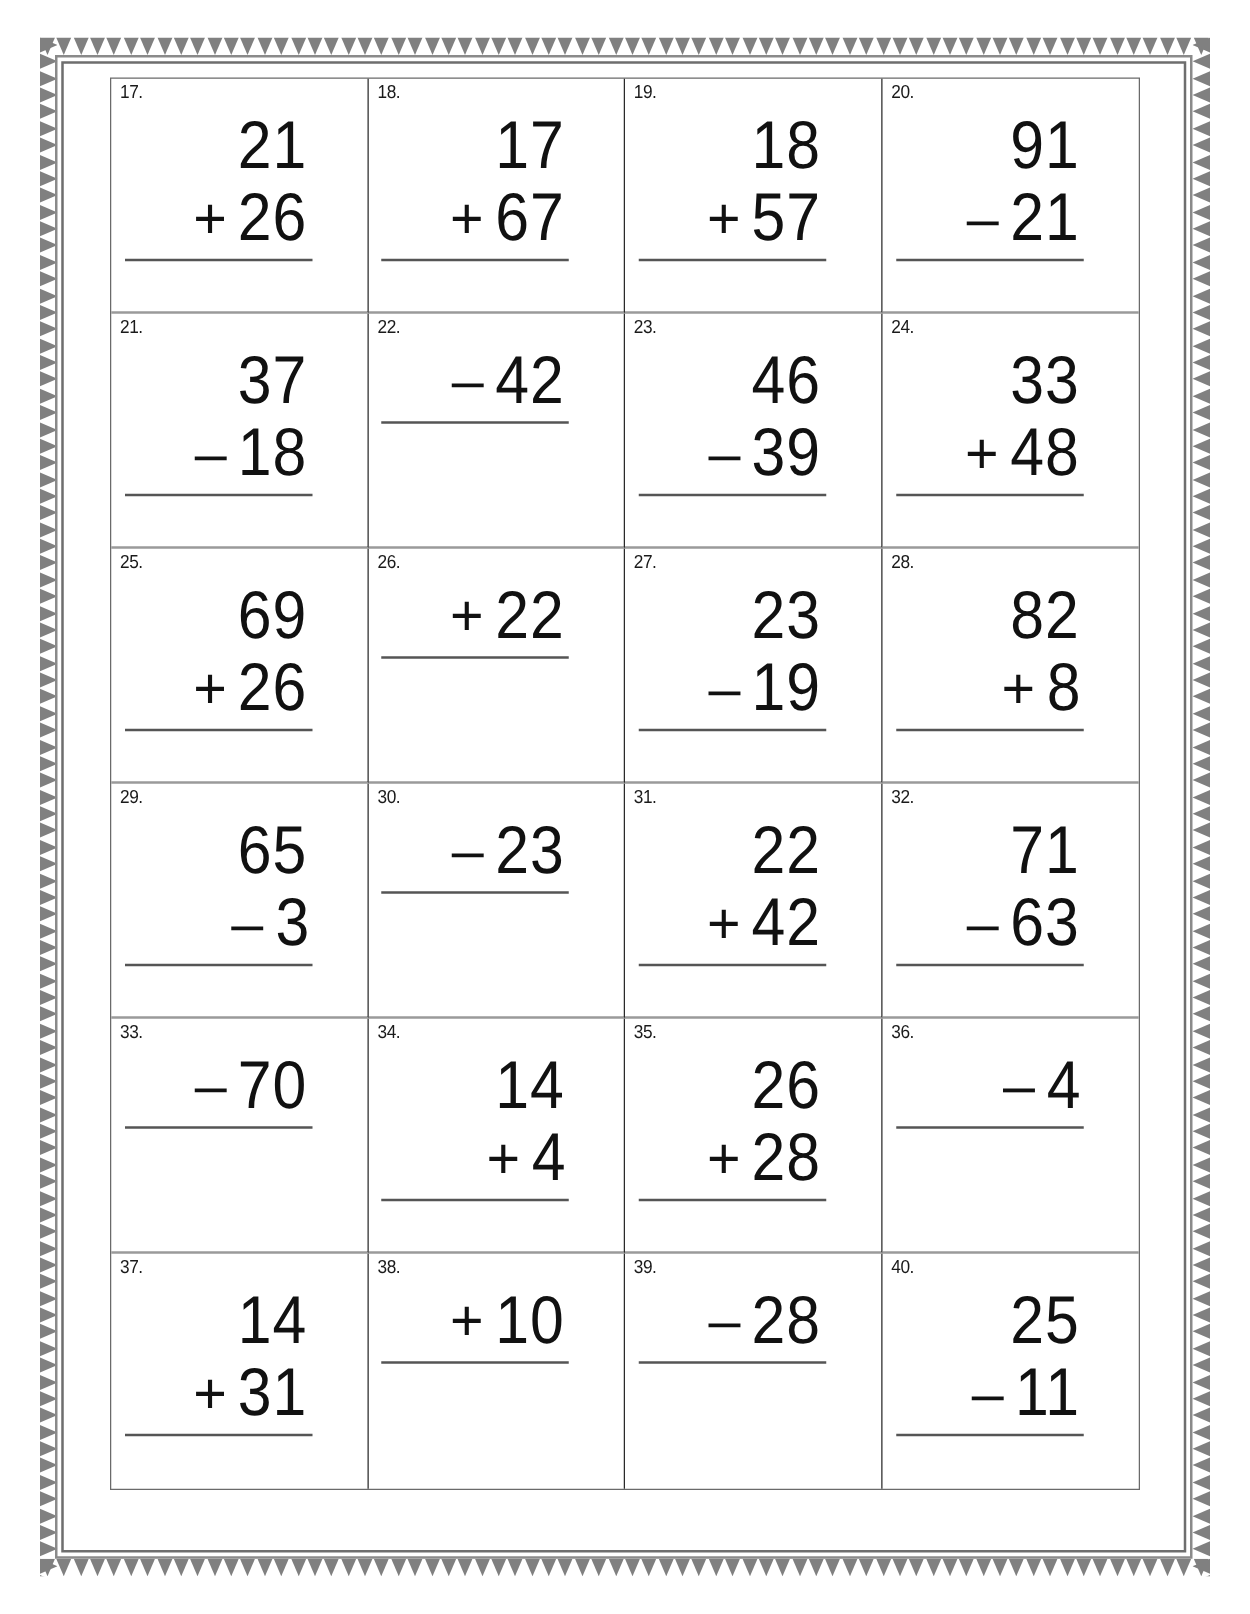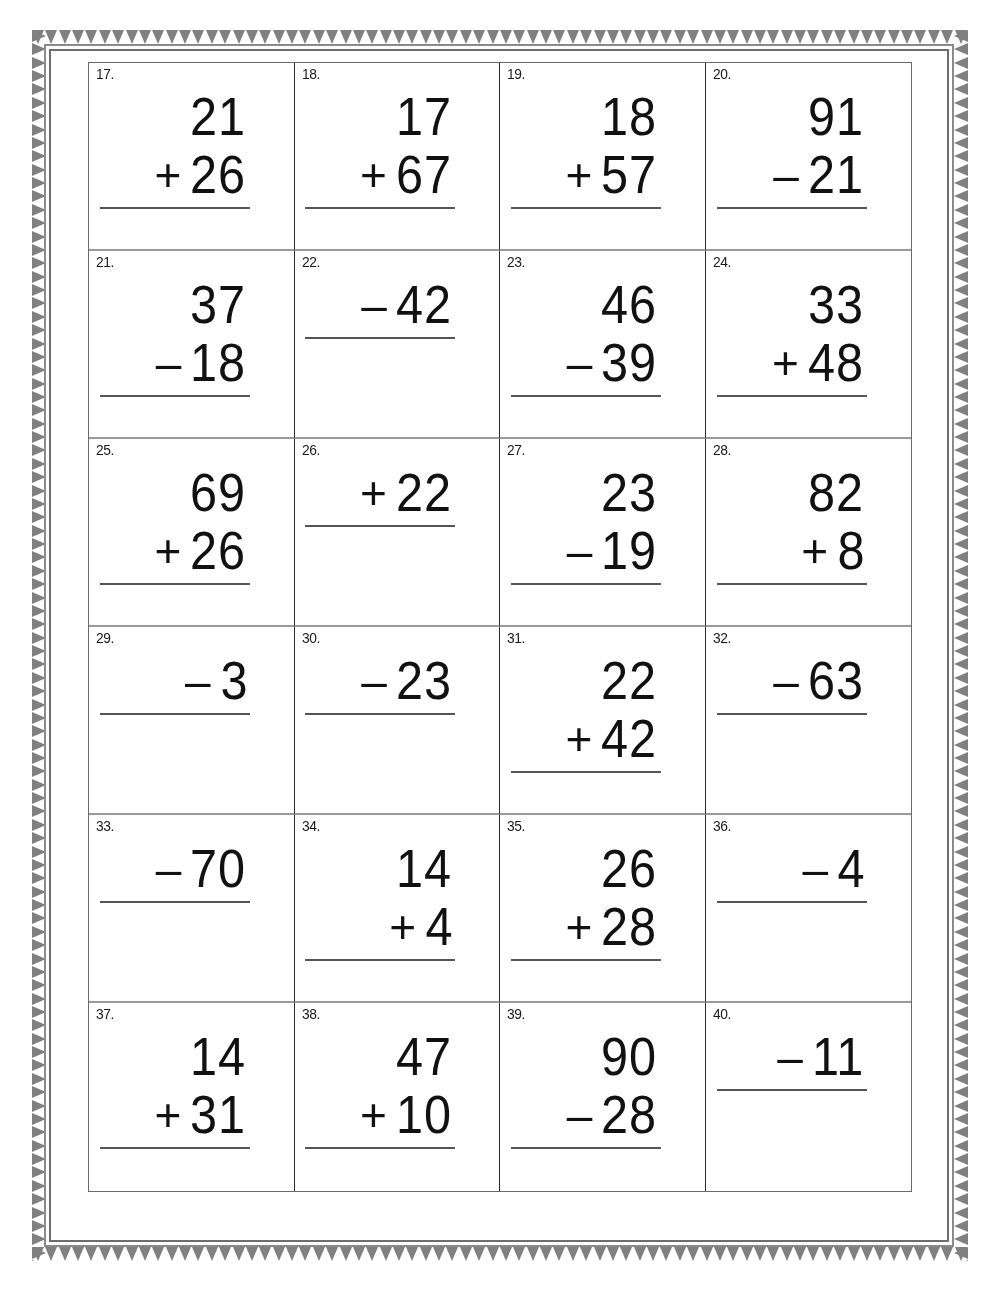--- a/index.html
+++ b/index.html
@@ -694,20 +694,24 @@
           <div class="row-bottom" style="min-width: 150px;">
             <span class="op">+</span>
             <span class="num"><span class="digit-slot">8</span></span>
           </div>
           <div style="height: 40px;"></div>
         </div>
       </div>
       <div class="cell">
         <div class="cell-number">29.</div>
         <div class="problem">
+          <div class="row-top">
+            <span class="op" style="visibility: hidden;">+</span>
+            <span class="num top-num">65</span>
+          </div>
           <div class="row-bottom" style="min-width: 150px;">
             <span class="op">–</span>
             <span class="num"><span class="digit-slot">3</span></span>
           </div>
           <div style="height: 40px;"></div>
         </div>
       </div>
       <div class="cell">
         <div class="cell-number">30.</div>
         <div class="problem">
@@ -728,20 +732,24 @@
           <div class="row-bottom" style="min-width: 150px;">
             <span class="op">+</span>
             <span class="num"><span class="digit-slot">42</span></span>
           </div>
           <div style="height: 40px;"></div>
         </div>
       </div>
       <div class="cell last-col">
         <div class="cell-number">32.</div>
         <div class="problem">
+          <div class="row-top">
+            <span class="op" style="visibility: hidden;">+</span>
+            <span class="num top-num">71</span>
+          </div>
           <div class="row-bottom" style="min-width: 150px;">
             <span class="op">–</span>
             <span class="num"><span class="digit-slot">63</span></span>
           </div>
           <div style="height: 40px;"></div>
         </div>
       </div>
       <div class="cell">
         <div class="cell-number">33.</div>
         <div class="problem">
@@ -800,48 +808,44 @@
           <div class="row-bottom" style="min-width: 150px;">
             <span class="op">+</span>
             <span class="num"><span class="digit-slot">31</span></span>
           </div>
           <div style="height: 40px;"></div>
         </div>
       </div>
       <div class="cell last-row">
         <div class="cell-number">38.</div>
         <div class="problem">
-          <div class="row-top">
-            <span class="op" style="visibility: hidden;">+</span>
-            <span class="num top-num">47</span>
-          </div>
           <div class="row-bottom" style="min-width: 150px;">
             <span class="op">+</span>
             <span class="num"><span class="digit-slot">10</span></span>
           </div>
           <div style="height: 40px;"></div>
         </div>
       </div>
       <div class="cell last-row">
         <div class="cell-number">39.</div>
         <div class="problem">
-          <div class="row-top">
-            <span class="op" style="visibility: hidden;">+</span>
-            <span class="num top-num">90</span>
-          </div>
           <div class="row-bottom" style="min-width: 150px;">
             <span class="op">–</span>
             <span class="num"><span class="digit-slot">28</span></span>
           </div>
           <div style="height: 40px;"></div>
         </div>
       </div>
       <div class="cell last-col last-row">
         <div class="cell-number">40.</div>
         <div class="problem">
+          <div class="row-top">
+            <span class="op" style="visibility: hidden;">+</span>
+            <span class="num top-num">25</span>
+          </div>
           <div class="row-bottom" style="min-width: 150px;">
             <span class="op">–</span>
             <span class="num"><span class="digit-slot">11</span></span>
           </div>
           <div style="height: 40px;"></div>
         </div>
       </div>
     </div>
 
 </div>

